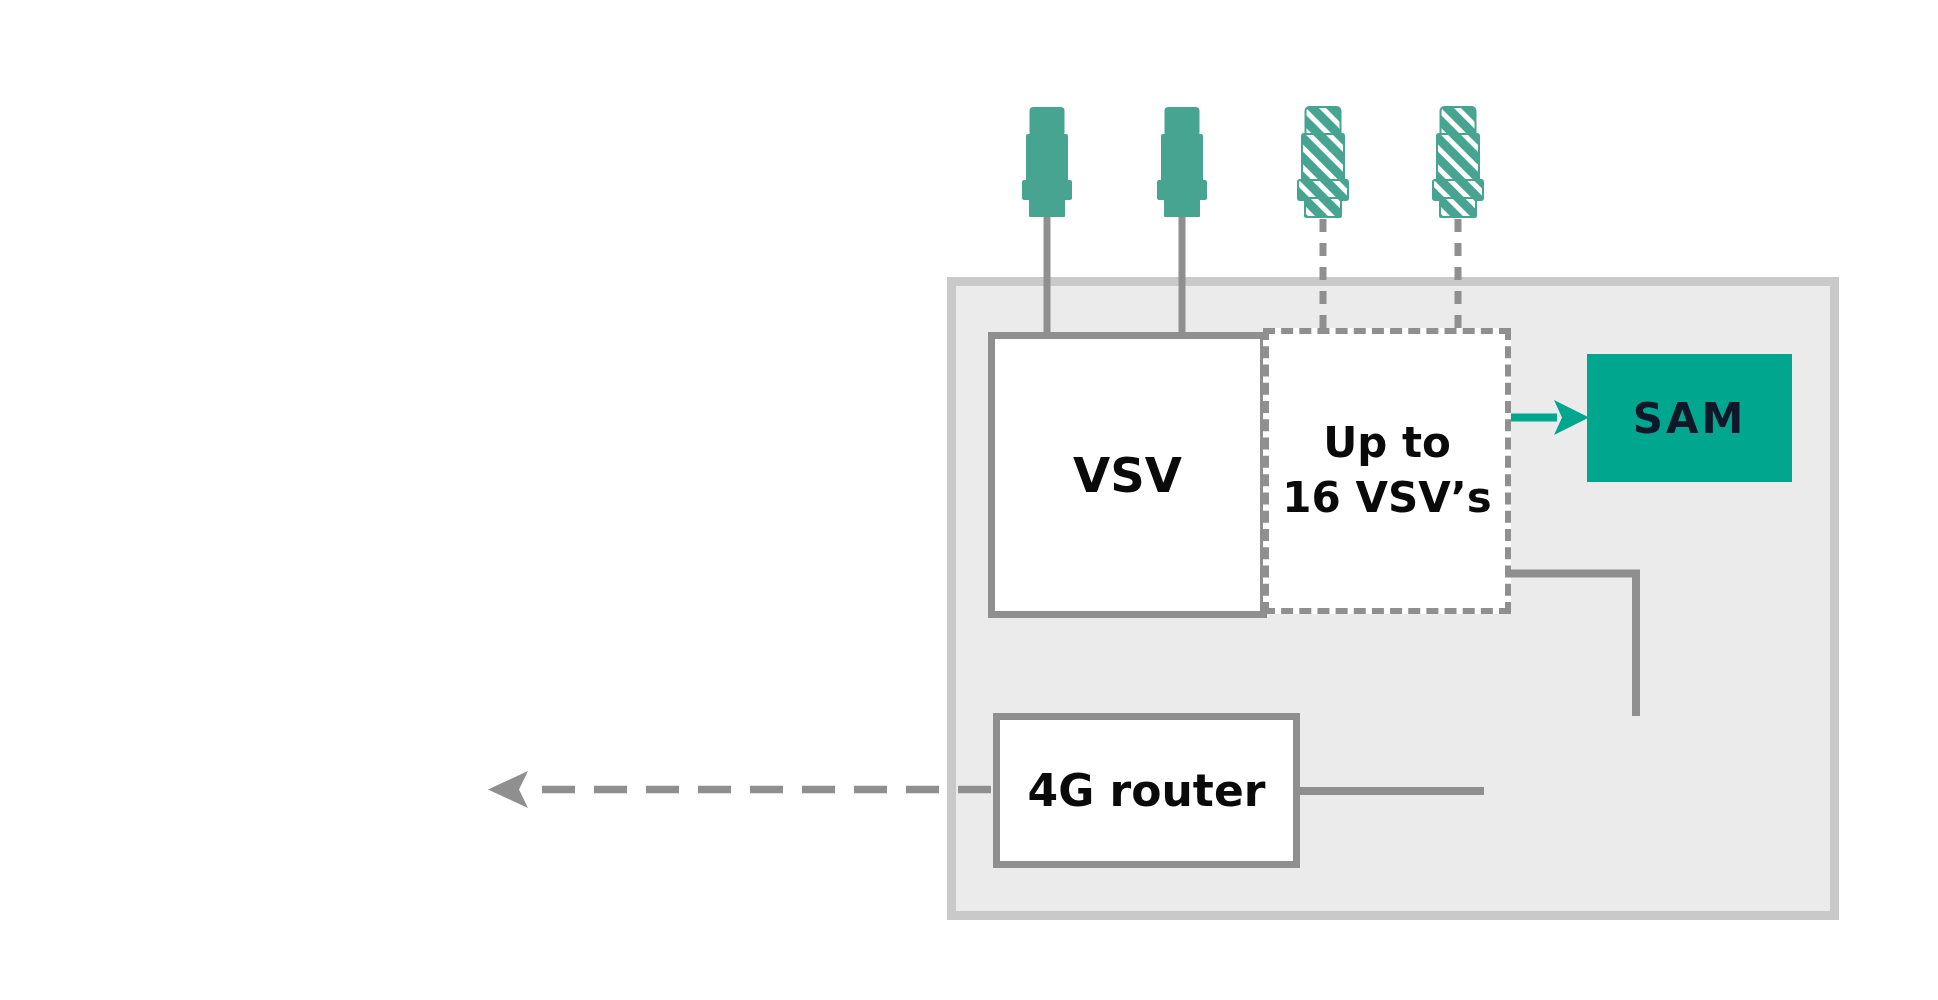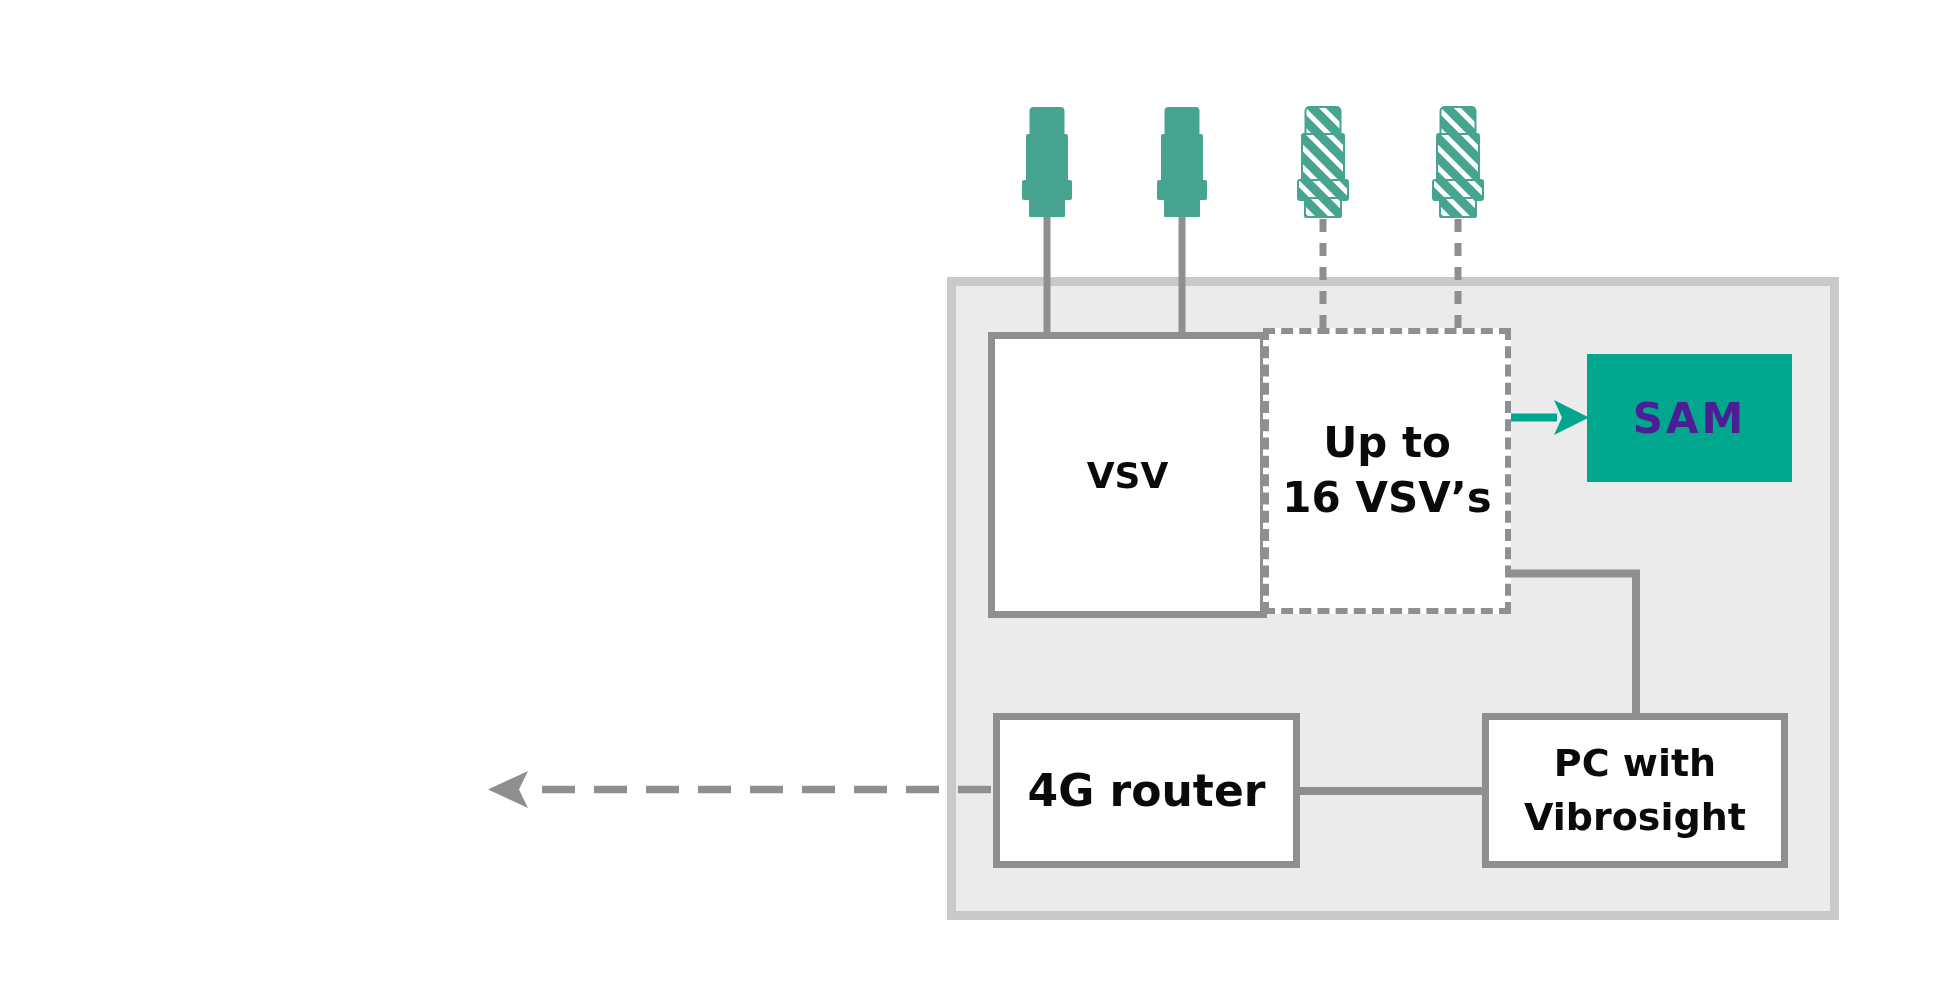--- a/index.html
+++ b/index.html
@@ -22,28 +22,28 @@
   }
   .wires{position:absolute;left:0;top:0;}
   .node{
     position:absolute;box-sizing:border-box;background:#fff;
     border:7px solid var(--line-gray);
     display:flex;flex-direction:column;align-items:center;justify-content:center;
     text-align:center;color:var(--text-black);font-weight:700;
   }
   .node .lbl{display:block;white-space:nowrap;}
   .istec{left:77px;top:642px;width:413px;height:226px;font-size:42px;}
-  .vsv{left:988px;top:332px;width:279px;height:286px;font-size:36px;}
+  .vsv{left:988px;top:332px;width:279px;height:286px;font-size:48px;}
   .vsv-group{
     left:1263px;top:328px;width:248px;height:286px;font-size:42px;line-height:1.3;
     border:6px dashed var(--line-gray);
   }
   .sam{
     left:1587px;top:354px;width:205px;height:128px;
-    background:var(--accent-teal);border:none;color:#4c1d95;
+    background:var(--accent-teal);border:none;color:#0f172a;
     font-size:42px;letter-spacing:3px;
   }
   .router{left:993px;top:713px;width:307px;height:155px;font-size:44px;}
   .pc{left:1482px;top:713px;width:306px;height:155px;font-size:38px;line-height:1.4;}
 
   .wire{stroke:var(--line-gray);stroke-width:8;fill:none;}
   .wire-stem{stroke:var(--line-gray);stroke-width:7;fill:none;}
   .stem-dashed{stroke-dasharray:13 11;}
   .long-dashed{stroke-dasharray:33 19;stroke-width:7.5;}
   .teal-wire{stroke:var(--accent-teal);stroke-width:8;fill:none;}
@@ -108,18 +108,14 @@
   </div>
 
   <div class="node sam">
     <span class="lbl">SAM</span>
   </div>
 
   <div class="node router">
     <span class="lbl">4G router</span>
   </div>
 
-  <div class="node pc">
-    <span class="lbl">PC with</span>
-    <span class="lbl">Vibrosight</span>
-  </div>
 
 </div>
 
 </body></html>

